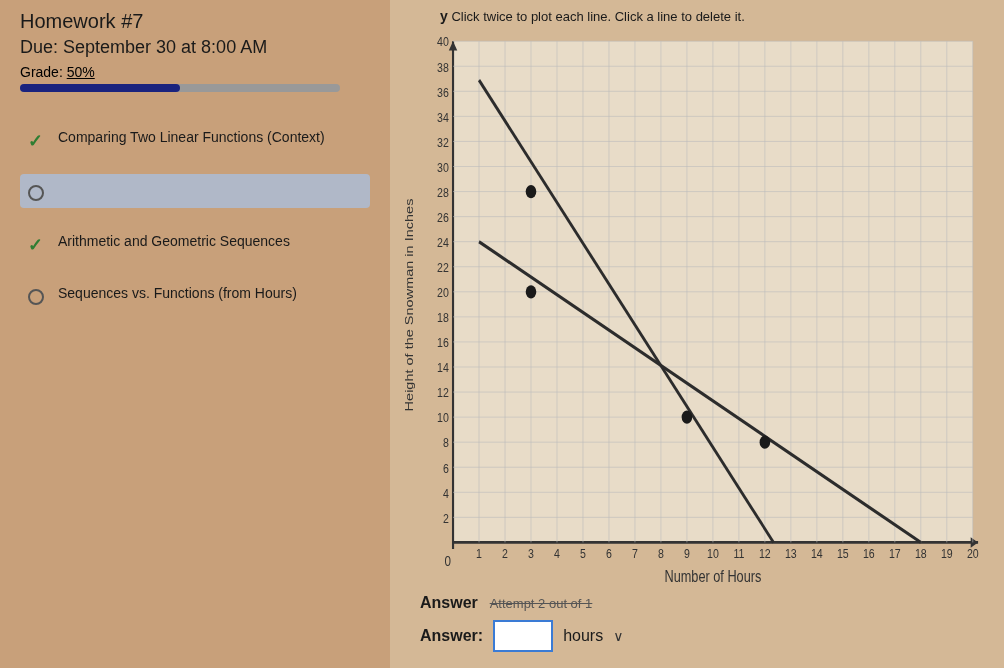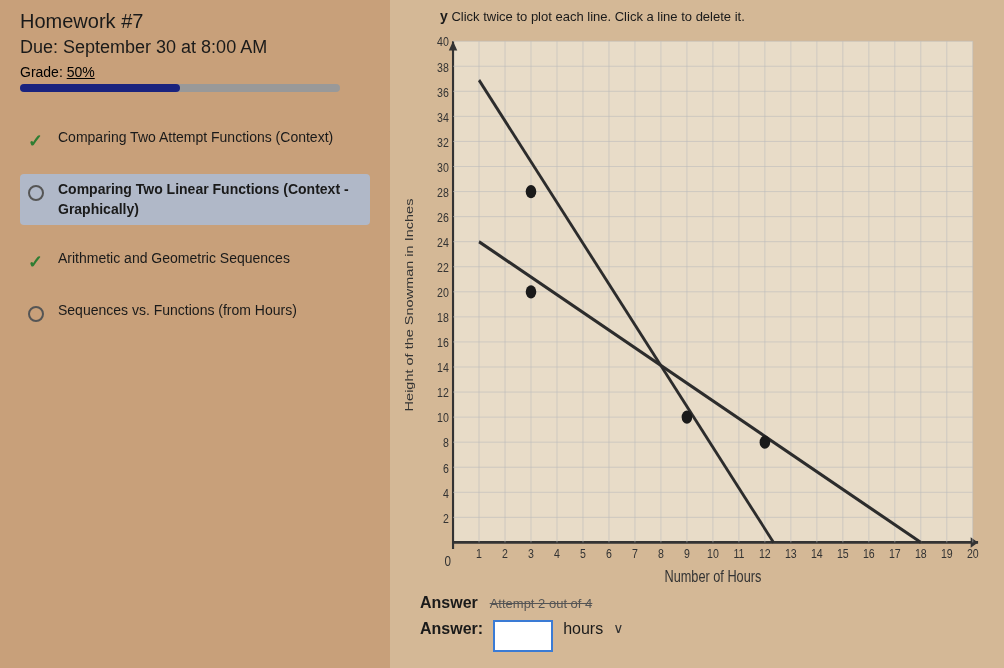--- a/index.html
+++ b/index.html
@@ -142,21 +142,21 @@
     }
 
     .attempt-strikethrough {
       text-decoration: line-through;
       color: #555;
       font-size: 13px;
     }
 
     .answer-input-row {
       display: flex;
-      align-items: flex-start;
+      align-items: center;
       gap: 10px;
     }
 
     .answer-label {
       font-size: 16px;
       font-weight: bold;
       color: #1a1a1a;
     }
 
     .answer-input {
@@ -191,27 +191,26 @@
     <span class="grade-underline">50%</span>
   </div>
   <div class="progress-bar-container">
     <div class="progress-bar-fill"></div>
   </div>
 
   <div id="menu-items-container">
 
   <div class="menu-item">
         <span class="menu-icon check-icon">✓</span>
-        <span class="menu-label">Comparing Two Attempt Functions (Context)</span>
+        <span class="menu-label">Comparing Two Linear Functions (Context)</span>
       </div>
       <div class="menu-item active">
         <span class="menu-icon">
           <div class="circle-icon"></div>
         </span>
-        <span class="menu-label">Comparing Two Linear Functions (Context - Graphically)</span>
       </div>
       <div class="menu-item">
         <span class="menu-icon check-icon">✓</span>
         <span class="menu-label">Arithmetic and Geometric Sequences</span>
       </div>
       <div class="menu-item">
         <span class="menu-icon">
           <div class="circle-icon"></div>
         </span>
         <span class="menu-label">Sequences vs. Functions (from Hours)</span>
@@ -345,21 +344,21 @@
       <circle cx="270.5" cy="295" r="5" fill="#1a1a1a"></circle>
       <circle cx="123.5" cy="200" r="5" fill="#1a1a1a"></circle>
       <circle cx="344" cy="314" r="5" fill="#1a1a1a"></circle>
 
     </svg>
   </div>
 
   <div class="answer-section">
     <div class="answer-attempt">
       <span class="answer-label">Answer</span>
-      <span style="margin-left:8px;" class="attempt-strikethrough">Attempt 2 out of 4</span>
+      <span style="margin-left:8px;" class="attempt-strikethrough">Attempt 2 out of 1</span>
     </div>
     <div class="answer-input-row">
       <span class="answer-label">Answer:</span>
       <input class="answer-input" type="text" value="" style="">
       <span class="answer-unit">hours</span>
       <span class="dropdown-arrow">∨</span>
     </div>
   </div>
 </div>
 

